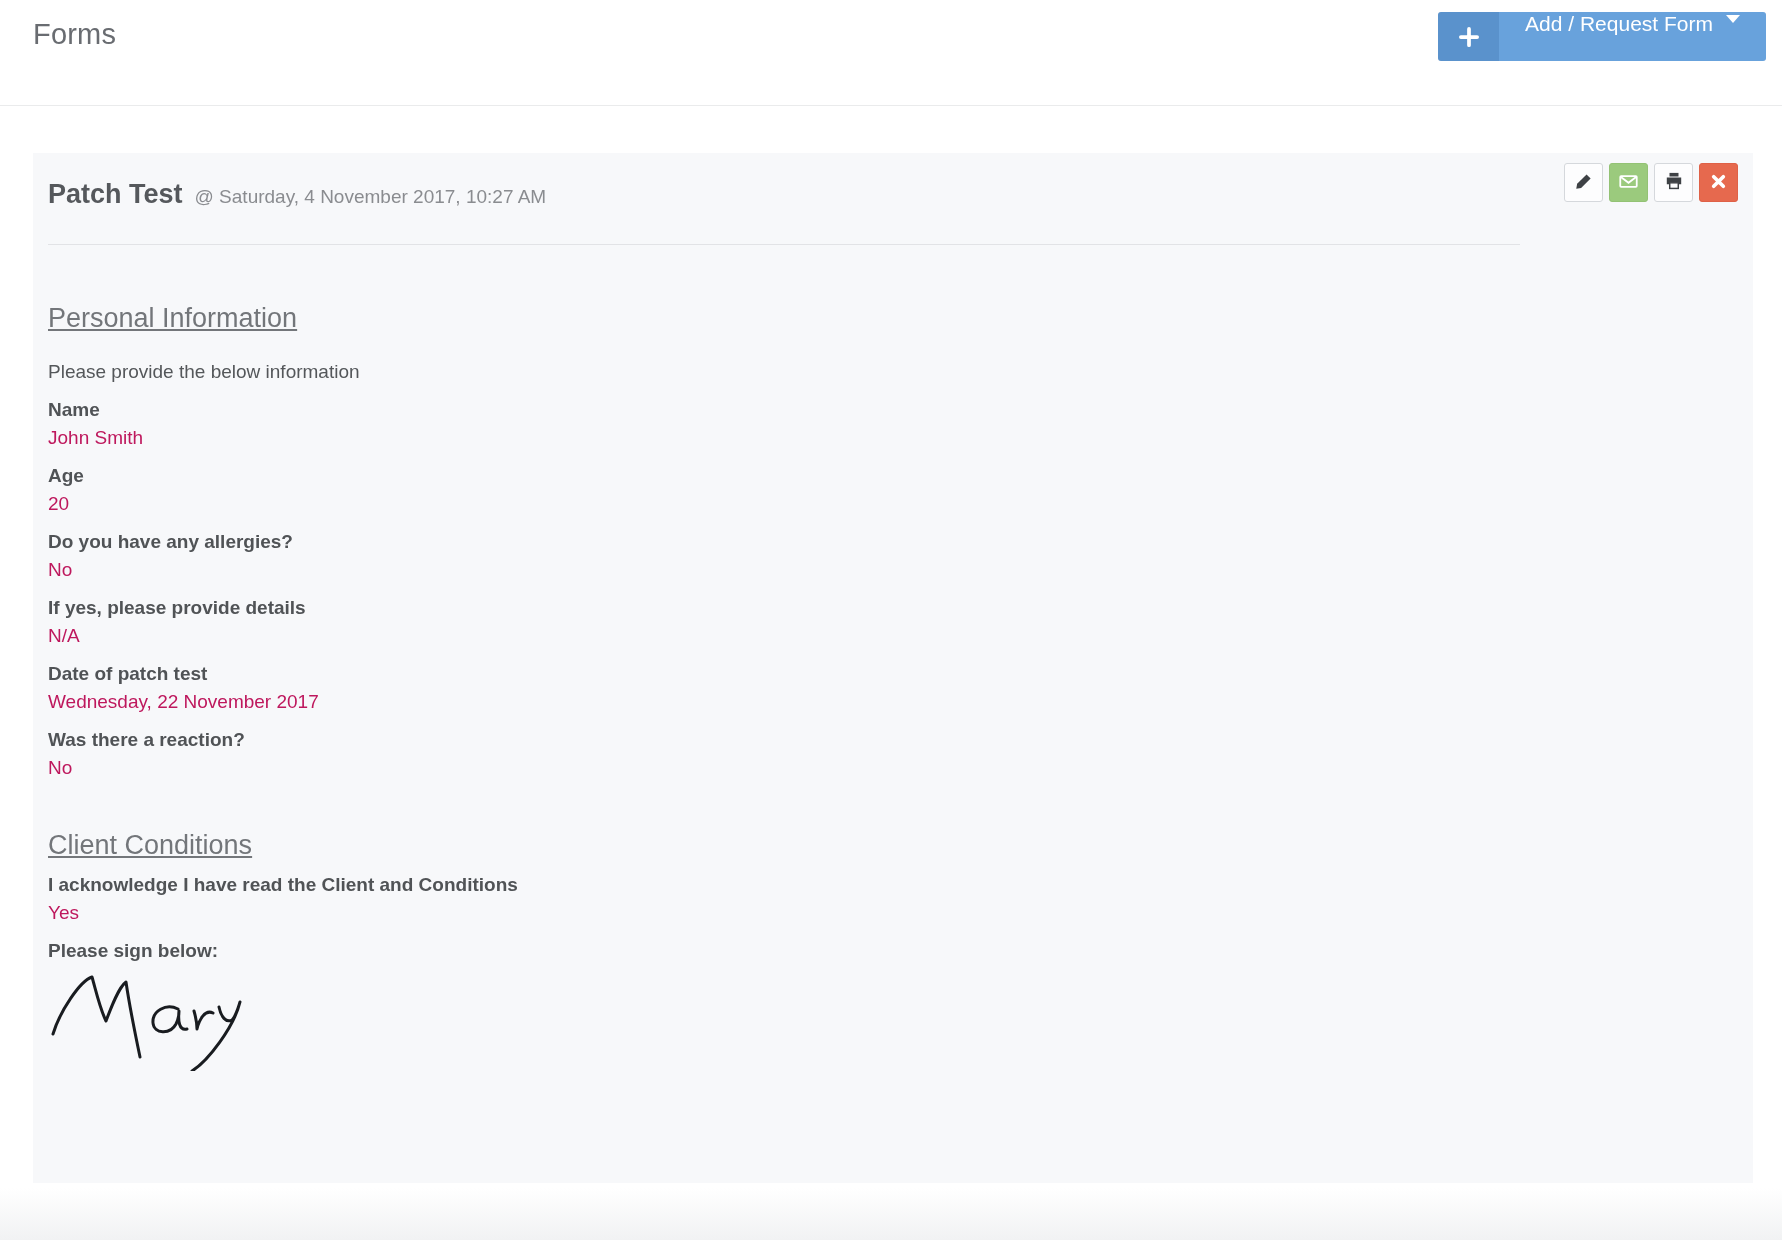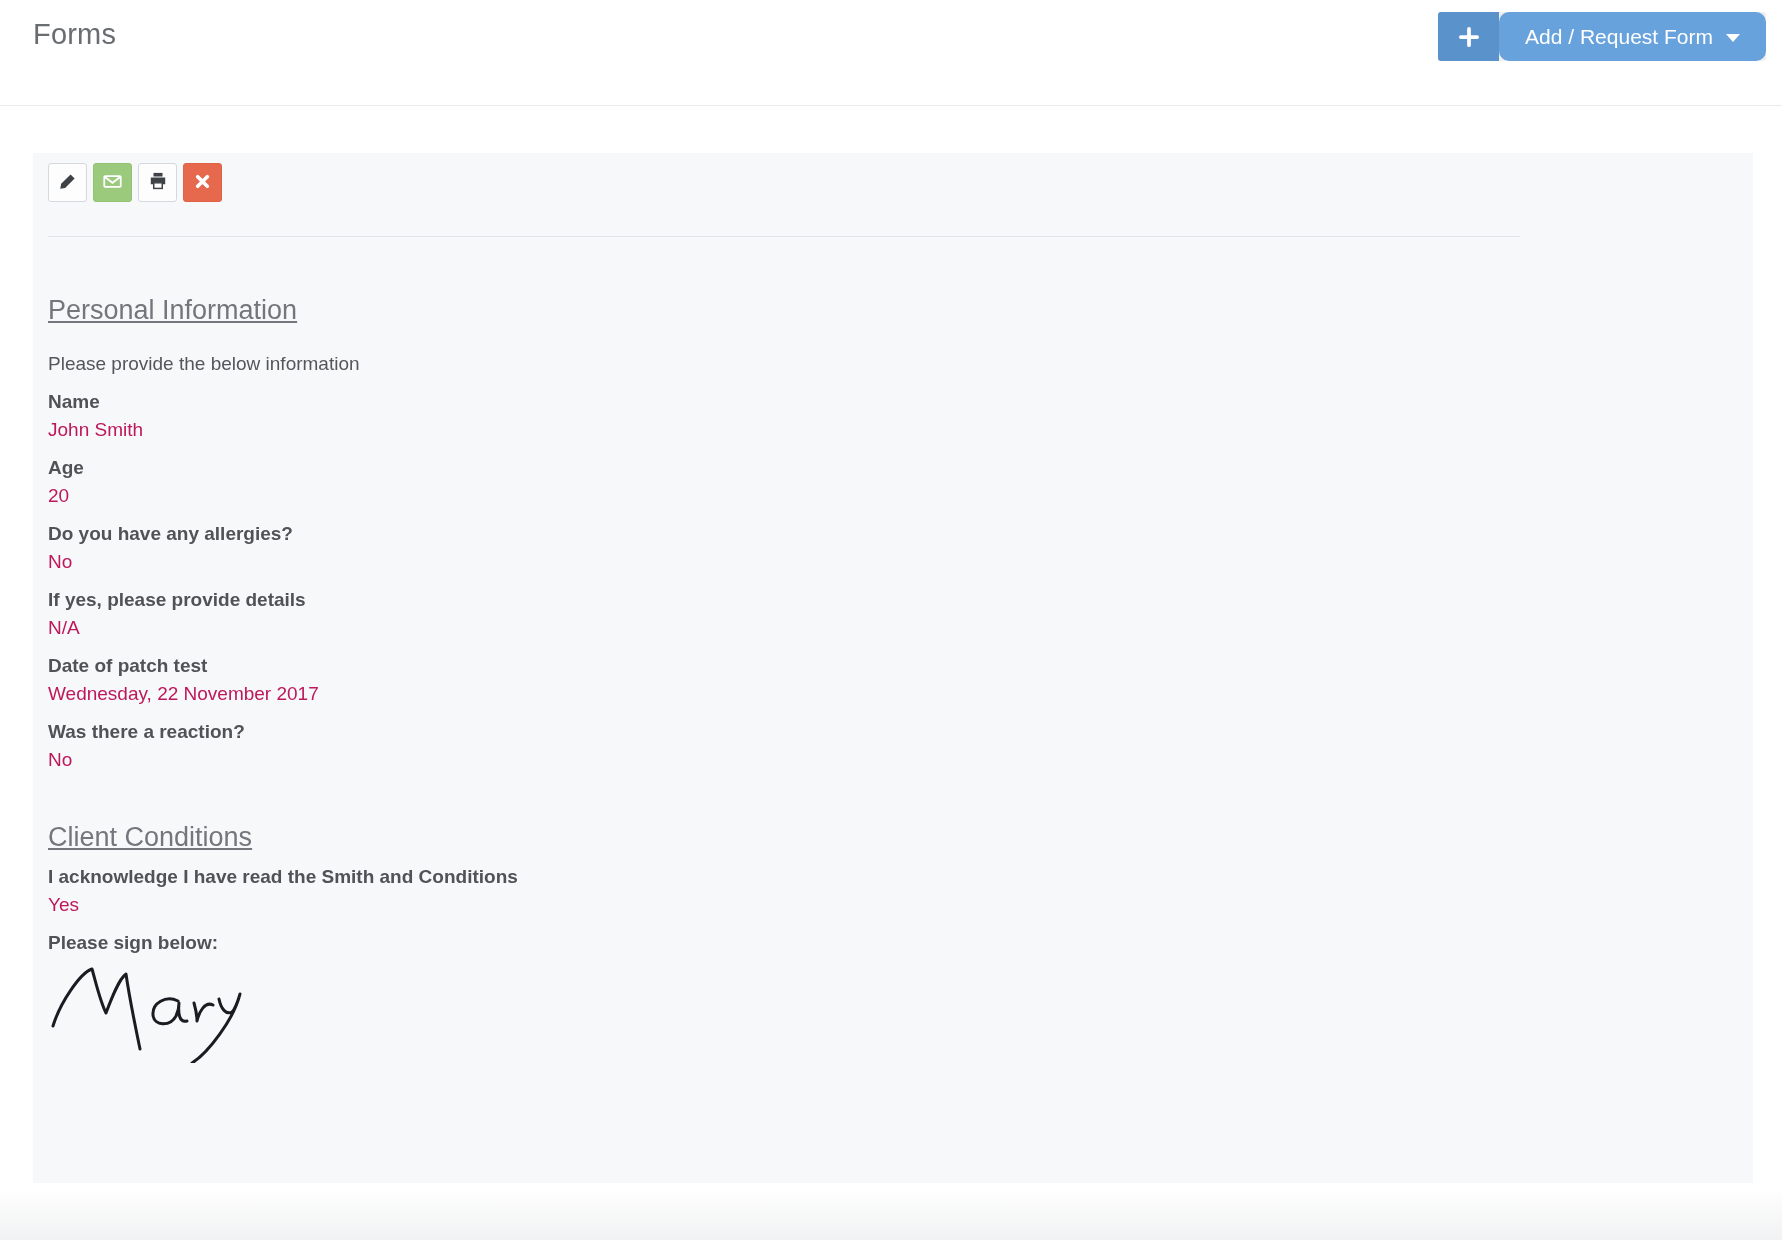--- a/index.html
+++ b/index.html
@@ -46,24 +46,22 @@
     background: #5a92cc;
     display: flex;
     align-items: center;
     justify-content: center;
   }
   .add-btn .label-seg {
     background: #68a2dc;
     color: #ffffff;
     font-size: 21px;
     display: flex;
-    align-items: center;
     gap: 13px;
     padding: 0 26px;
-    border-radius: 10px;
   }
   .caret-down {
     width: 0; height: 0;
     border-left: 7px solid transparent;
     border-right: 7px solid transparent;
     border-top: 8px solid #ffffff;
     display: inline-block;
     margin-top: 3px;
   }
 
@@ -172,20 +170,24 @@
     <span class="label-seg">
       <span>Add / Request Form</span>
       <span class="caret-down"></span>
     </span>
   </button>
 </div>
 
 <div class="card">
 
   <div class="card-header">
+    <div class="card-title-wrap">
+      <h2 class="card-title">Patch Test</h2>
+      <span class="card-timestamp">@ Saturday, 4 November 2017, 10:27 AM</span>
+    </div>
 
     <div class="actions">
       <button class="action-btn action-default">
         <span>
           <svg width="17" height="17" viewBox="0 0 16 16">
               <path d="M10.9 1.3l3.8 3.8-8.9 8.9-4.6 0.8 0.8-4.6z" fill="#3e4145"></path>
             </svg>
         </span>
       </button>
       <button class="action-btn action-success">
@@ -241,21 +243,21 @@
     <div class="field-value">Wednesday, 22 November 2017</div>
   </div>
   <div class="field">
     <div class="field-label">Was there a reaction?</div>
     <div class="field-value">No</div>
   </div>
 
   <h3 class="section-heading second">Client Conditions</h3>
 
   <div class="field">
-    <div class="field-label">I acknowledge I have read the Smith and Conditions</div>
+    <div class="field-label">I acknowledge I have read the Client and Conditions</div>
     <div class="field-value">Yes</div>
   </div>
 
   <div class="field">
     <div class="field-label">Please sign below:</div>
     <div class="signature-box" aria-label="Mary">
       <svg width="195" height="100" viewBox="0 0 195 100">
         <g fill="none" stroke="#191c20" stroke-width="3" stroke-linecap="round" stroke-linejoin="round">
           <path d="M5 63 C12 40 32 10 44 6 C48 20 52 38 58 50 C64 34 71 16 78 11 C81 32 87 62 92 86"></path>
           <path d="M130 38 C118 32 104 40 105 52 C106 63 122 64 128 53 C130 49 131 42 131 40 C130 50 131 60 139 58"></path>

